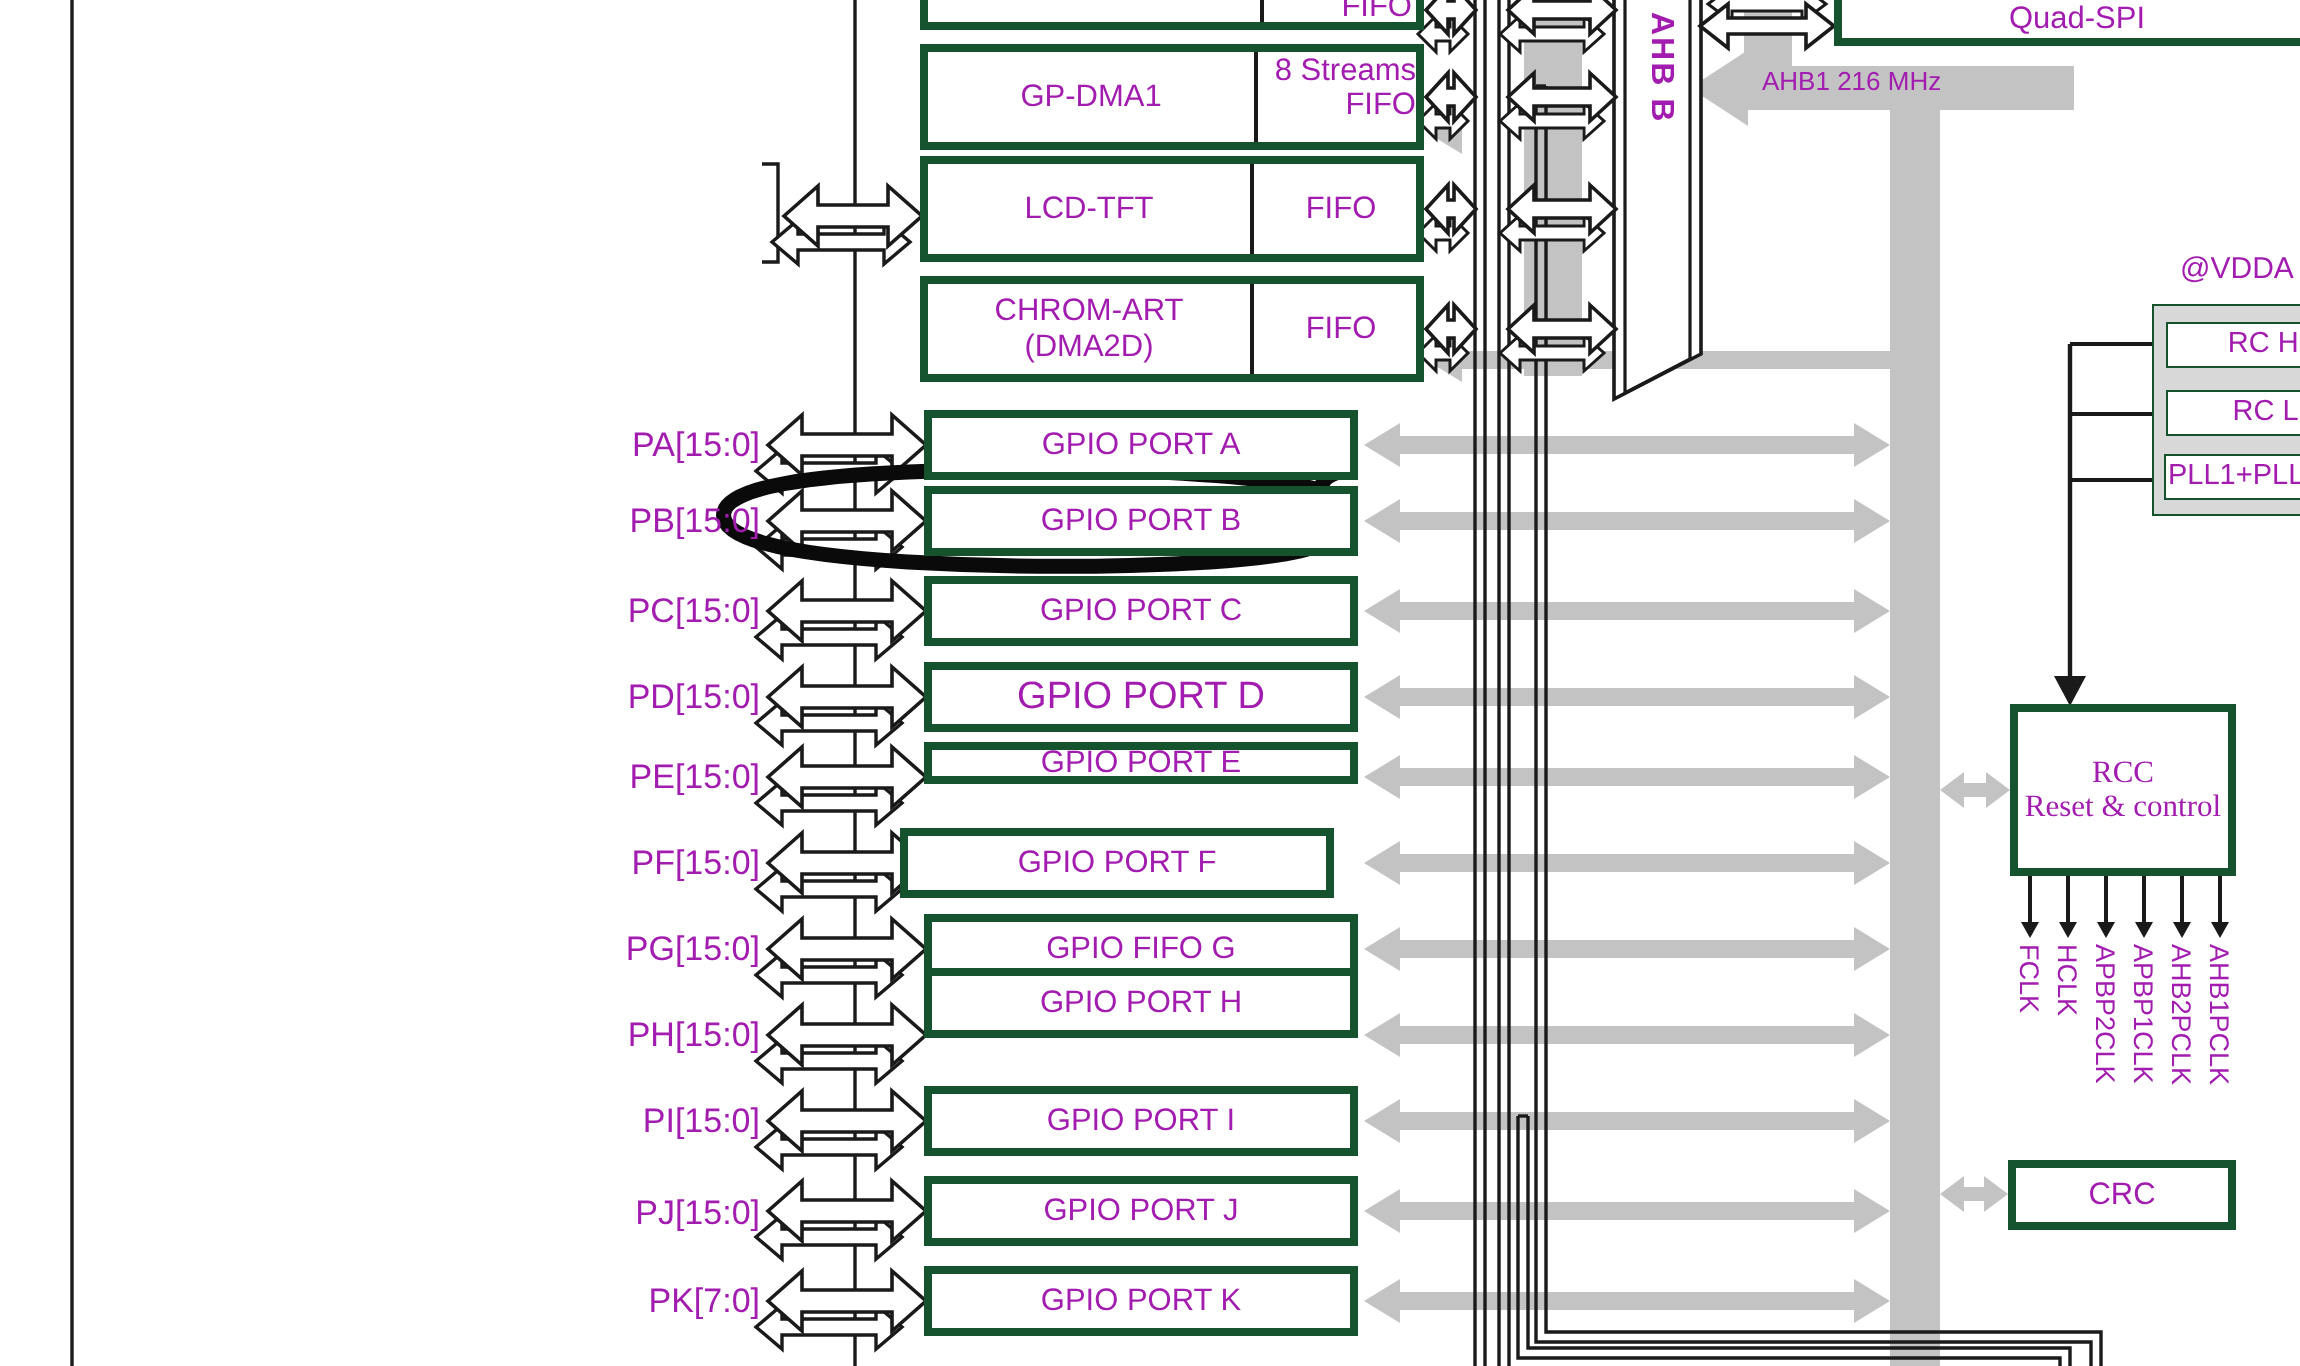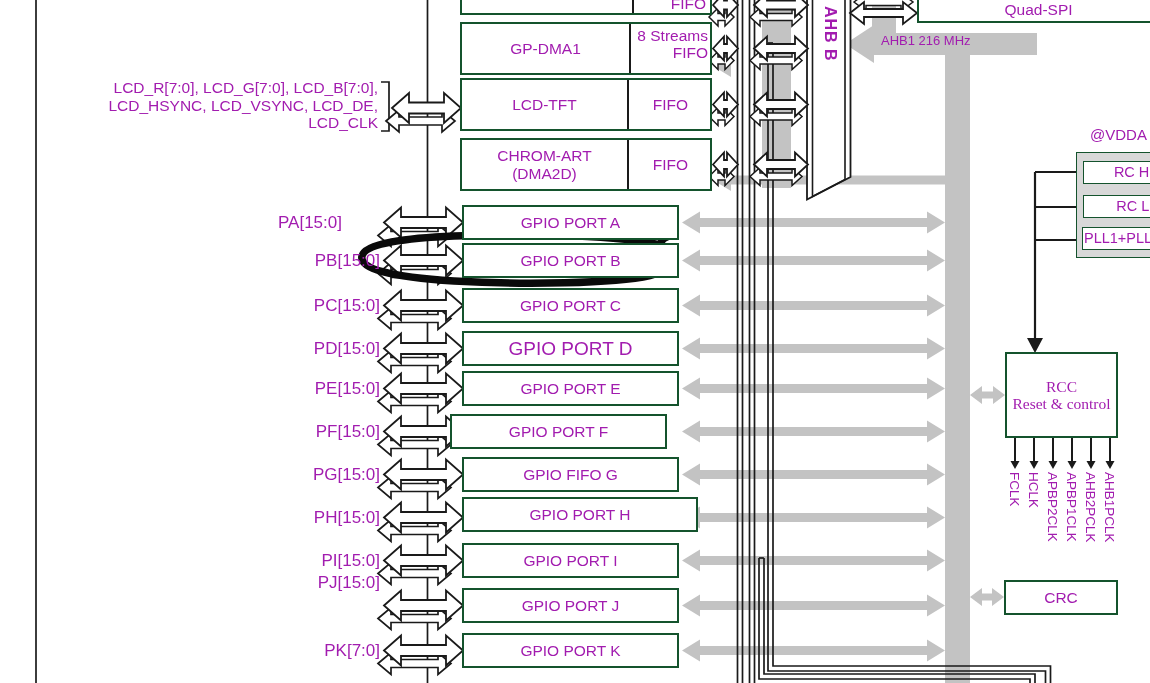--- a/index.html
+++ b/index.html
@@ -1,19 +1,19 @@
 <!DOCTYPE html>
 <html><head>
 <meta charset="utf-8">
 <style>
   html,body{margin:0;padding:0;background:#fff;}
   .diagram{position:relative;width:1150px;height:683px;background:#fff;overflow:hidden;
            font-family:"Liberation Sans", sans-serif;color:#a21caf;margin-left:12px;}
   svg{position:absolute;left:0;top:0;}
-  .box{position:absolute;box-sizing:border-box;border:2px solid #14532d;background:#fff;}
+  .box{position:absolute;box-sizing:border-box;border:4px solid #14532d;background:#fff;}
   .cellR{position:absolute;box-sizing:border-box;border-left:2px solid #1a1a1a;top:0;bottom:0;right:0;}
   .lbl{position:absolute;line-height:1.12;white-space:pre;}
   .ctr{display:flex;align-items:center;justify-content:center;text-align:center;}
   .t15{font-size:15.5px;}
   .t14{font-size:14.5px;}
   .t17{font-size:13px;}
   .portlbl{position:absolute;font-size:17px;text-align:right;}
   .clklbl{position:absolute;font-size:13.5px;white-space:nowrap;transform:rotate(90deg);transform-origin:top left;}
   .rahb{position:absolute;font-size:16px;font-weight:bold;transform:rotate(90deg);transform-origin:top left;white-space:nowrap;letter-spacing:1px;}
 </style>
@@ -212,21 +212,20 @@
   </div>
   <div class="lbl t15 ctr" style="left:448px;top:78px;width:169px;height:53px;">LCD-TFT</div>
   <div class="lbl t15 ctr" style="left:617px;top:78px;width:83px;height:53px;">FIFO</div>
 
   <div class="box" style="left:448px;top:138px;width:252px;height:53px;">
     <div class="cellR" style="width:83px;"></div>
   </div>
   <div class="lbl t15 ctr" style="left:448px;top:138px;width:169px;height:53px;"><span><span>CHROM-ART</span><br><span>(DMA2D)</span></span></div>
   <div class="lbl t15 ctr" style="left:617px;top:138px;width:83px;height:53px;">FIFO</div>
 
-  <div class="lbl t15" style="left:60px;top:79px;width:306px;text-align:right;line-height:17.5px;"><span>LCD_R[7:0], LCD_G[7:0], LCD_B[7:0],</span><br><span>LCD_HSYNC, LCD_VSYNC, LCD_DE,</span><br><span>LCD_CLK</span></div>
 
   <div class="rahb" style="left:827px;top:6px;">AHB B</div>
 
   <div class="box" style="left:905px;top:-12px;width:243px;height:35px;"></div>
   <div class="lbl t15 ctr" style="left:905px;top:-1px;width:243px;height:22px;">Quad-SPI</div>
 
   <div class="lbl t17" style="left:869px;top:34px;">AHB1 216 MHz</div>
 
   <div class="lbl" style="left:1078px;top:127px;width:72px;text-align:left;font-size:15px;">@VDDA</div>
   <div class="box" style="left:1064px;top:152px;width:92px;height:106px;background:#d8d8d8;border-width:1.6px;"></div>
@@ -237,39 +236,39 @@
   <div class="box" style="left:1070px;top:227px;width:85px;height:23px;border-width:1.6px;"></div>
   <div class="lbl t14" style="left:1072px;top:230px;">PLL1+PLL2+</div>
 
   <div class="box" style="left:993px;top:352px;width:113px;height:86px;"></div>
   <div class="lbl t15 ctr" style="left:994px;top:352px;width:111px;height:86px;font-family:Liberation Serif, serif;"><span><span>RCC</span><br><span>Reset &amp; control</span></span></div>
 
   <div class="box" style="left:992px;top:580px;width:114px;height:35px;"></div>
   <div class="lbl t15 ctr" style="left:992px;top:580px;width:114px;height:35px;">CRC</div>
 
   <div id="gen-html">
-      <div class="portlbl" style="left: 228px; top: 212.5px; width: 140px; text-align: center;">PA[15:0]</div>
+      <div class="portlbl" style="left: 228px; top: 212.5px; width: 140px;">PA[15:0]</div>
       <div class="box ctr" style="left: 450px; top: 205px; width: 217px; height: 35px; font-size: 15.5px;">GPIO PORT A</div>
       <div class="portlbl" style="left: 228px; top: 250.5px; width: 140px;">PB[15:0]</div>
       <div class="box ctr" style="left: 450px; top: 243px; width: 217px; height: 35px; font-size: 15.5px;">GPIO PORT B</div>
       <div class="portlbl" style="left: 228px; top: 295.5px; width: 140px;">PC[15:0]</div>
       <div class="box ctr" style="left: 450px; top: 288px; width: 217px; height: 35px; font-size: 15.5px;">GPIO PORT C</div>
       <div class="portlbl" style="left: 228px; top: 338.5px; width: 140px;">PD[15:0]</div>
       <div class="box ctr" style="left: 450px; top: 331px; width: 217px; height: 35px; font-size: 19px;">GPIO PORT D</div>
       <div class="portlbl" style="left: 228px; top: 378.5px; width: 140px;">PE[15:0]</div>
-      <div class="box ctr" style="left: 450px; top: 371px; width: 217px; height: 35px; font-size: 15.5px;">GPIO PORT E</div>
+      <div class="box ctr" style="left: 450px; top: 371px; width: 217px; height: 21px; font-size: 15.5px;">GPIO PORT E</div>
       <div class="portlbl" style="left: 228px; top: 421.5px; width: 140px;">PF[15:0]</div>
       <div class="box ctr" style="left: 438px; top: 414px; width: 217px; height: 35px; font-size: 15.5px;">GPIO PORT F</div>
       <div class="portlbl" style="left: 228px; top: 464.5px; width: 140px;">PG[15:0]</div>
       <div class="box ctr" style="left: 450px; top: 457px; width: 217px; height: 35px; font-size: 15.5px;">GPIO FIFO G</div>
       <div class="portlbl" style="left: 228px; top: 507.5px; width: 140px;">PH[15:0]</div>
-      <div class="box ctr" style="left: 450px; top: 497px; width: 236px; height: 35px; font-size: 15.5px;">GPIO PORT H</div>
+      <div class="box ctr" style="left: 450px; top: 484px; width: 217px; height: 35px; font-size: 15.5px;">GPIO PORT H</div>
       <div class="portlbl" style="left: 228px; top: 550.5px; width: 140px;">PI[15:0]</div>
       <div class="box ctr" style="left: 450px; top: 543px; width: 217px; height: 35px; font-size: 15.5px;">GPIO PORT I</div>
-      <div class="portlbl" style="left: 228px; top: 573px; width: 140px;">PJ[15:0]</div>
+      <div class="portlbl" style="left: 228px; top: 597px; width: 140px;">PJ[15:0]</div>
       <div class="box ctr" style="left: 450px; top: 588px; width: 217px; height: 35px; font-size: 15.5px;">GPIO PORT J</div>
       <div class="portlbl" style="left: 228px; top: 640.5px; width: 140px;">PK[7:0]</div>
       <div class="box ctr" style="left: 450px; top: 633px; width: 217px; height: 35px; font-size: 15.5px;">GPIO PORT K</div>
       <div class="clklbl" style="left: 1010px; top: 472px;">FCLK</div>
       <div class="clklbl" style="left: 1029px; top: 472px;">HCLK</div>
       <div class="clklbl" style="left: 1048px; top: 472px;">APBP2CLK</div>
       <div class="clklbl" style="left: 1067px; top: 472px;">APBP1CLK</div>
       <div class="clklbl" style="left: 1086px; top: 472px;">AHB2PCLK</div>
       <div class="clklbl" style="left: 1105px; top: 472px;">AHB1PCLK</div>
     </div>

